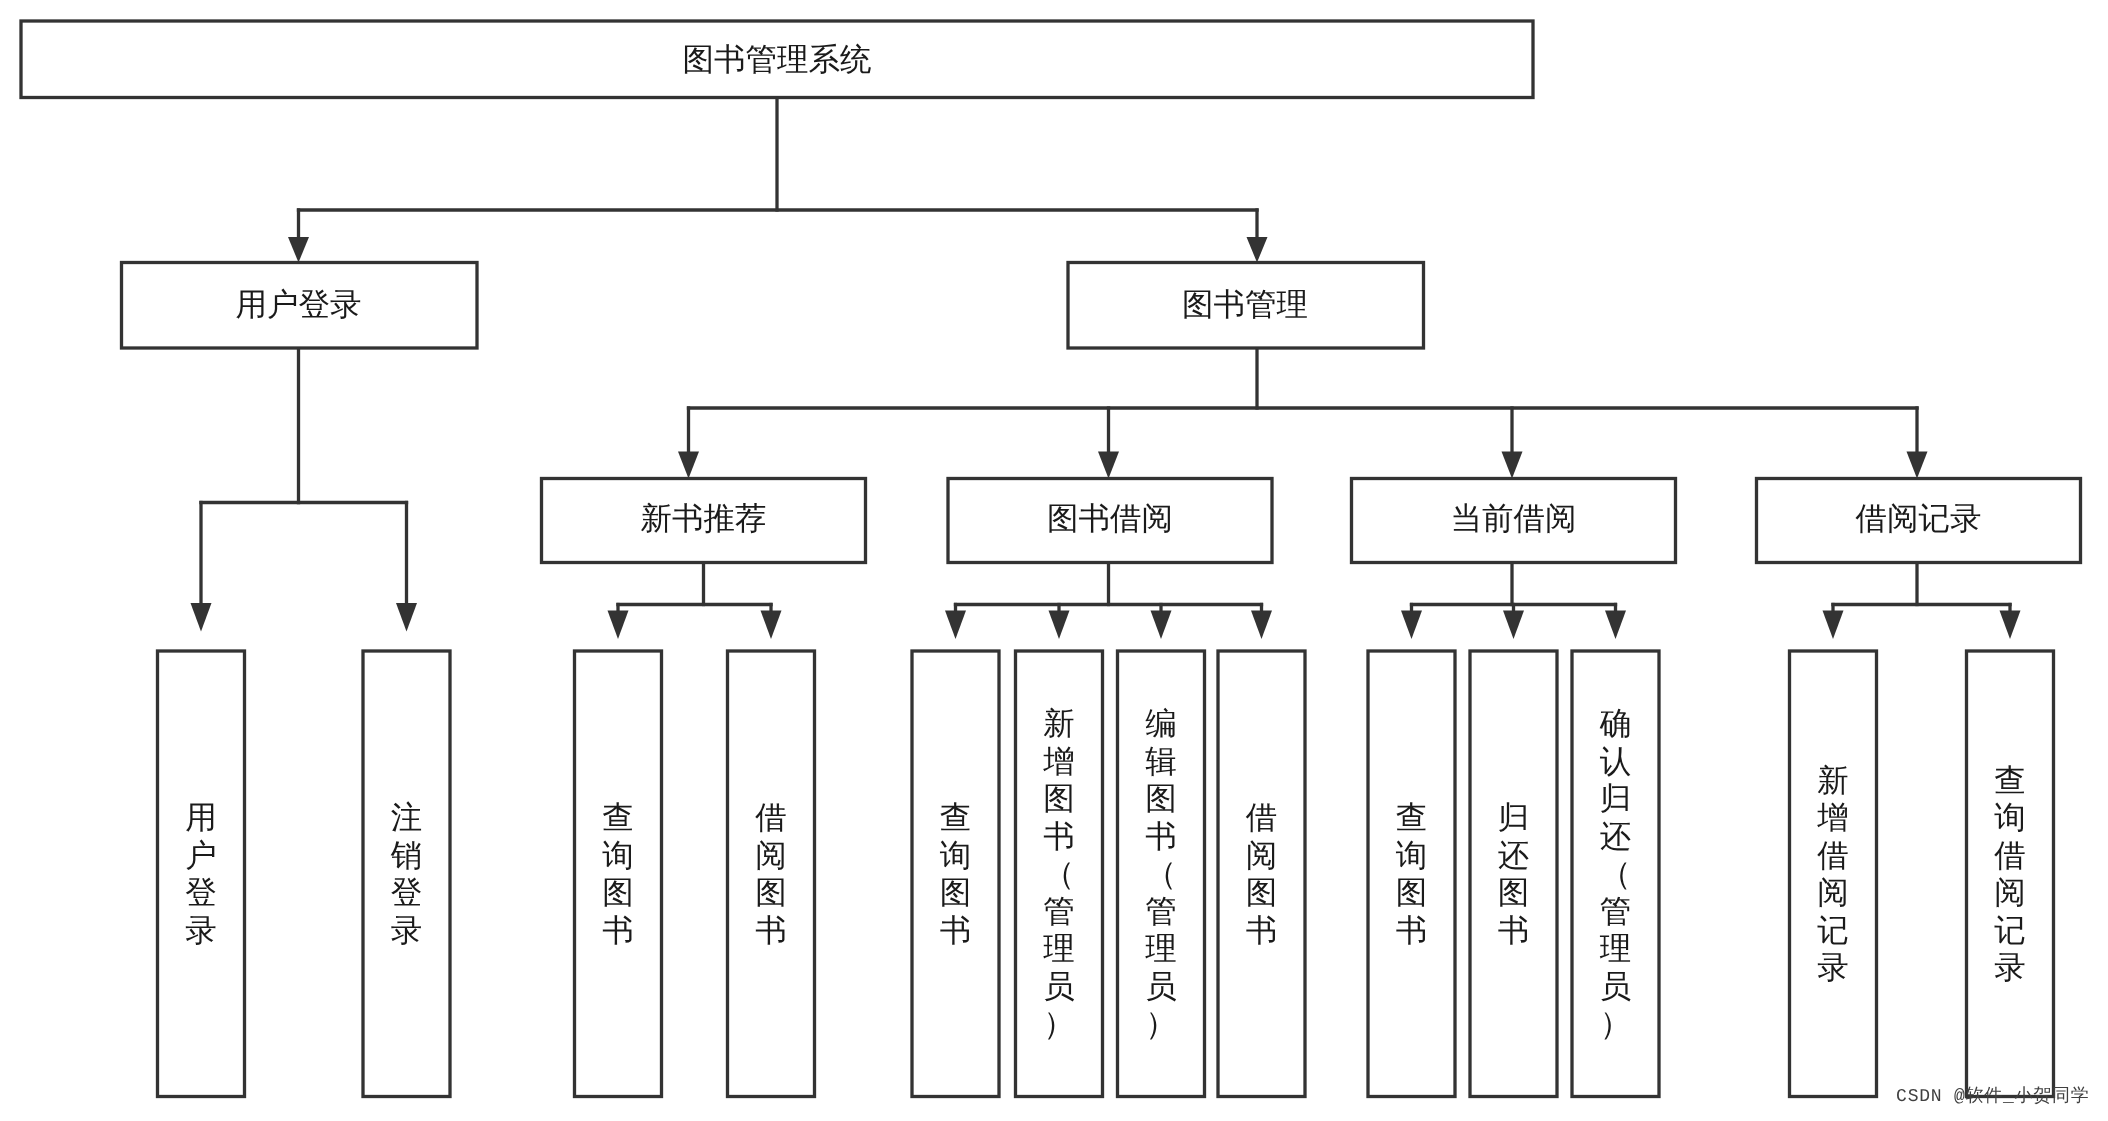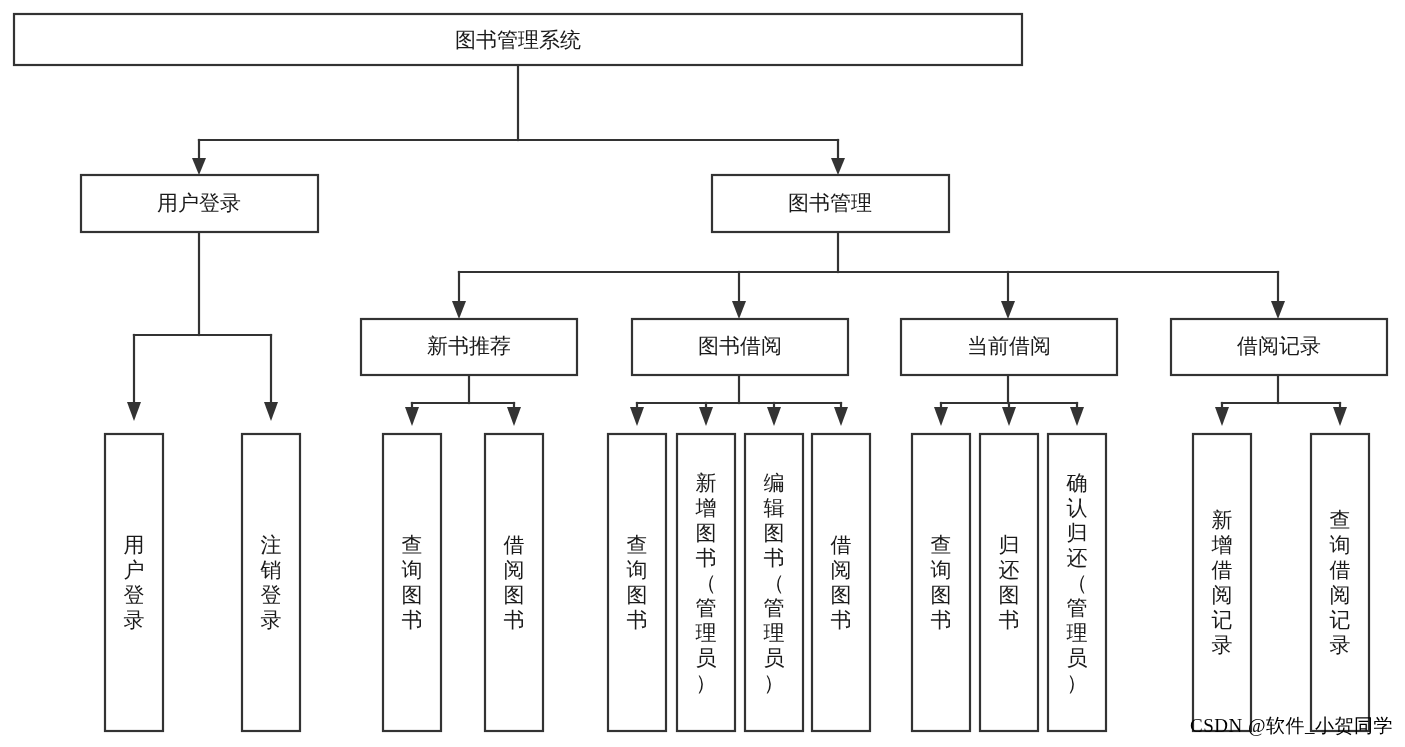--- a/index.html
+++ b/index.html
@@ -57,23 +57,23 @@
     font-family: "DejaVu Sans", "Liberation Sans", sans-serif;
     font-size: 21px;
     fill: #1a1a1a;
     text-anchor: middle;
     white-space: pre;
   }
   .watermark-text {
     position: absolute;
     right: 12px;
     bottom: 8px;
-    font-family: Liberation Serif, serif;
-    font-size: 19px;
-    color: #000000;
+    font-family: Liberation Mono, monospace;
+    font-size: 12px;
+    color: #404040;
     letter-spacing: 0.5px;
     user-select: none;
     white-space: nowrap;
   }
 </style>
 </head>
 <body>
 
 <div id="diagram-root">
 

